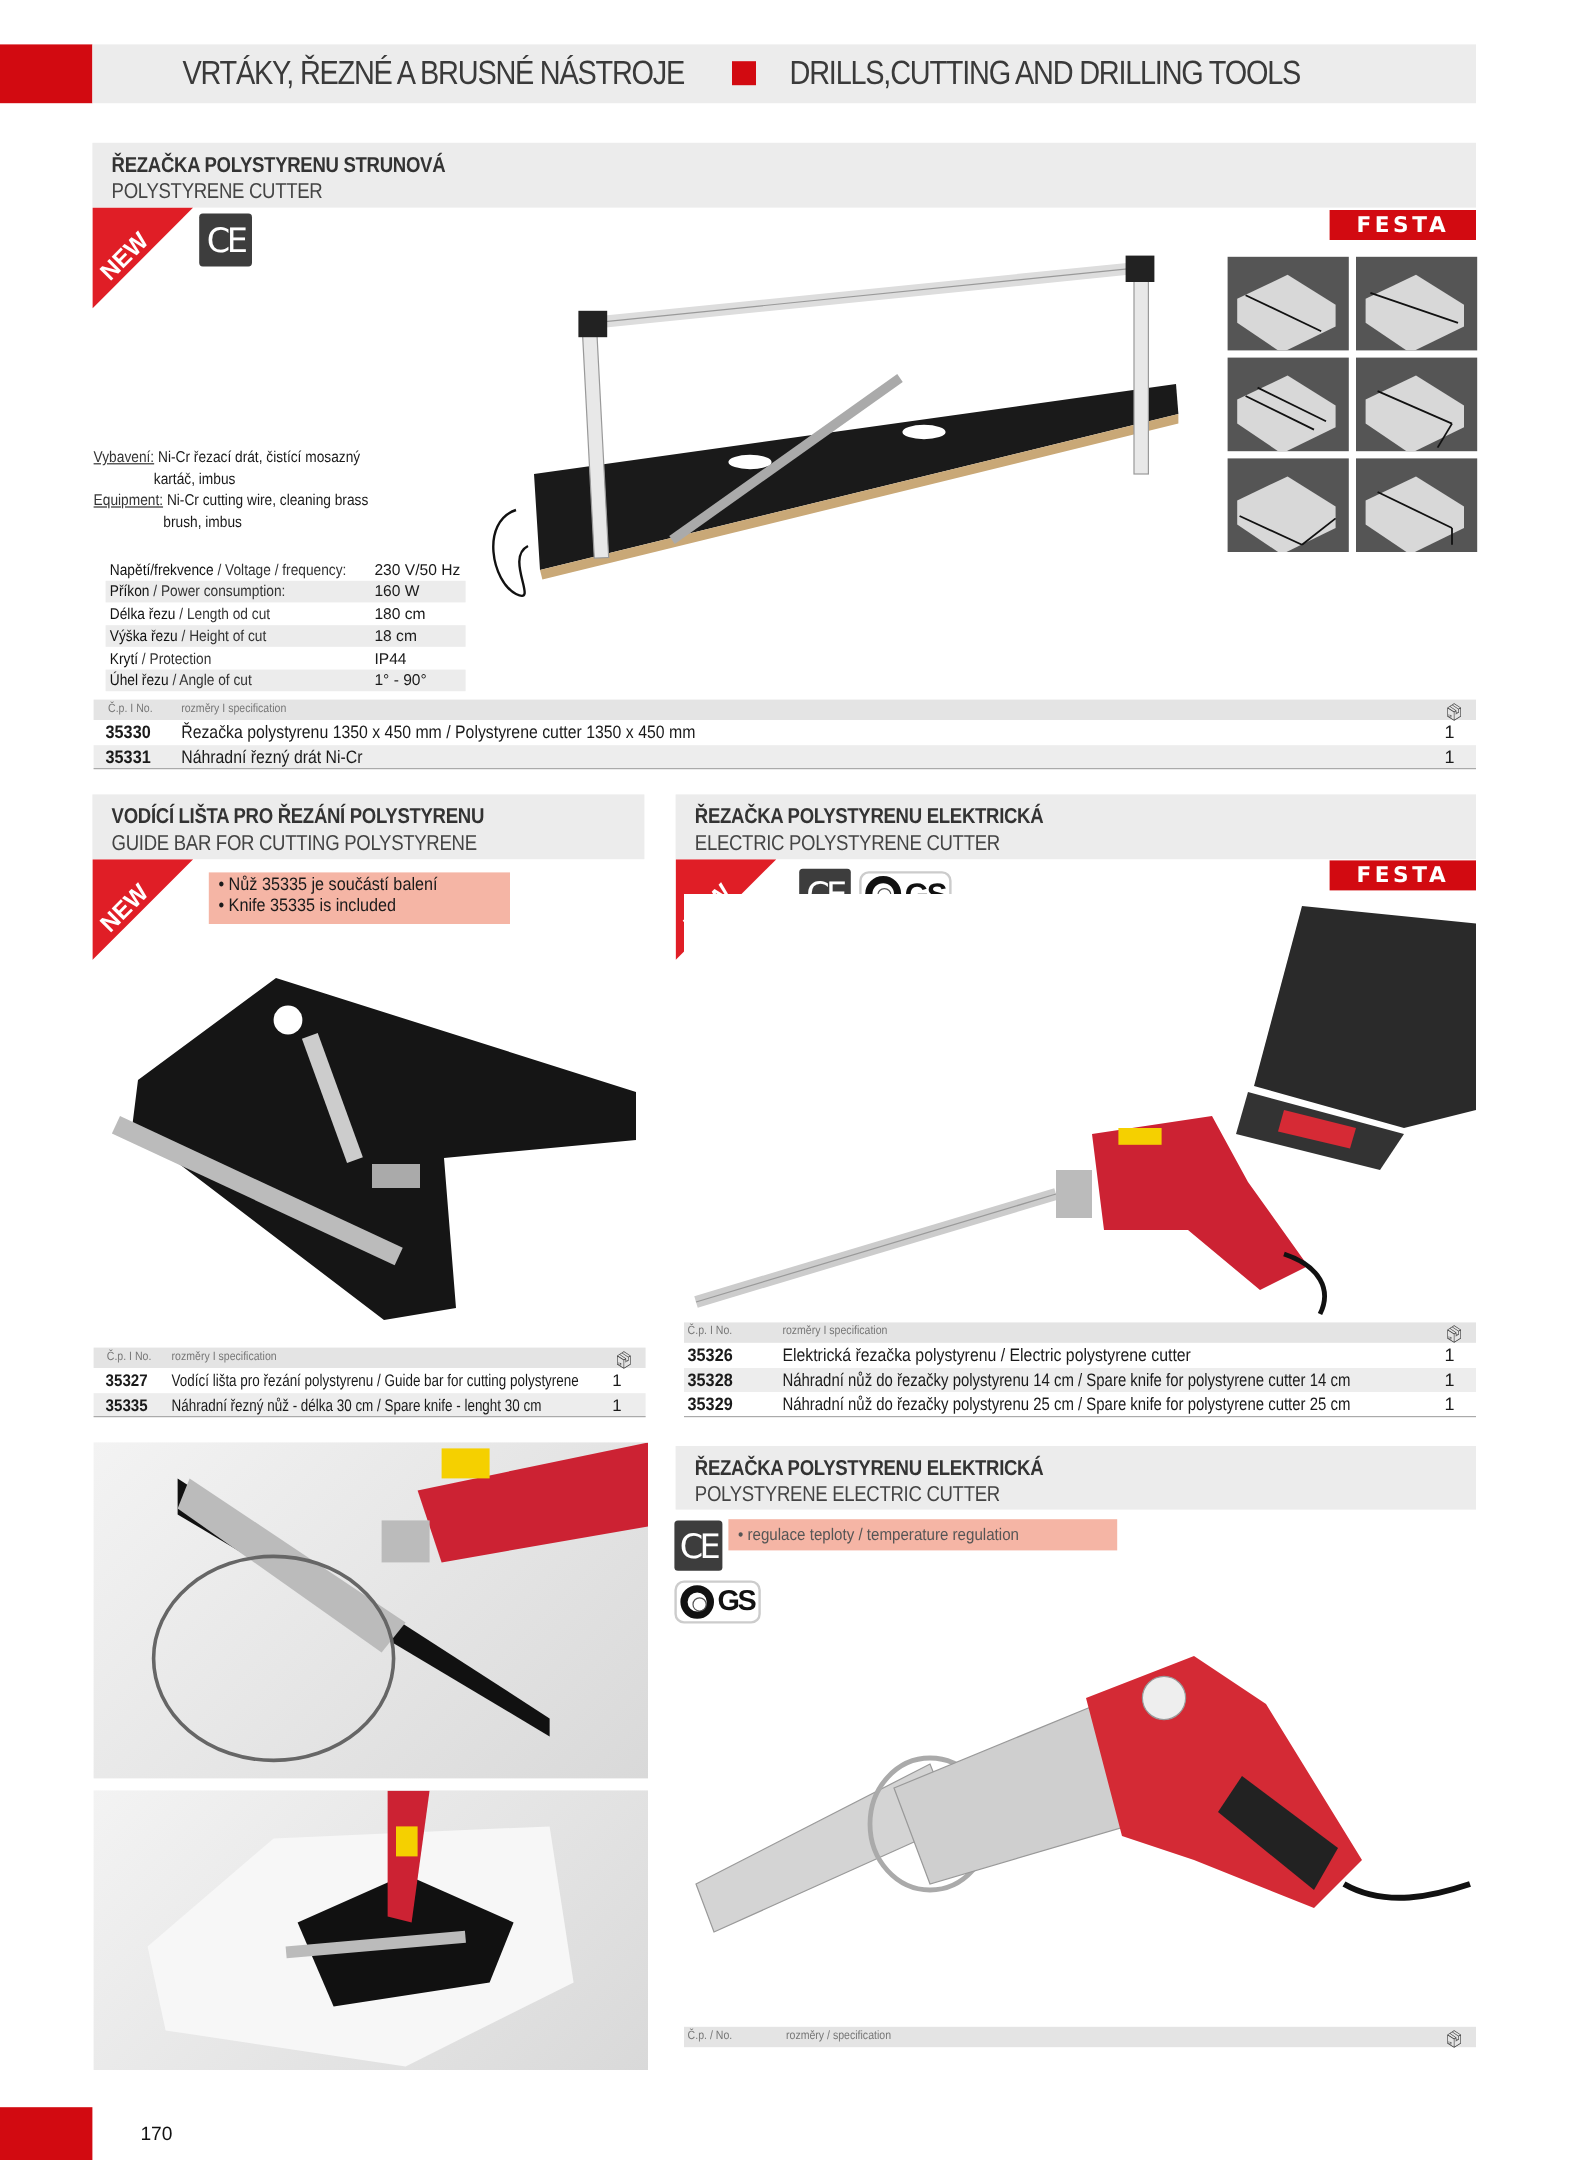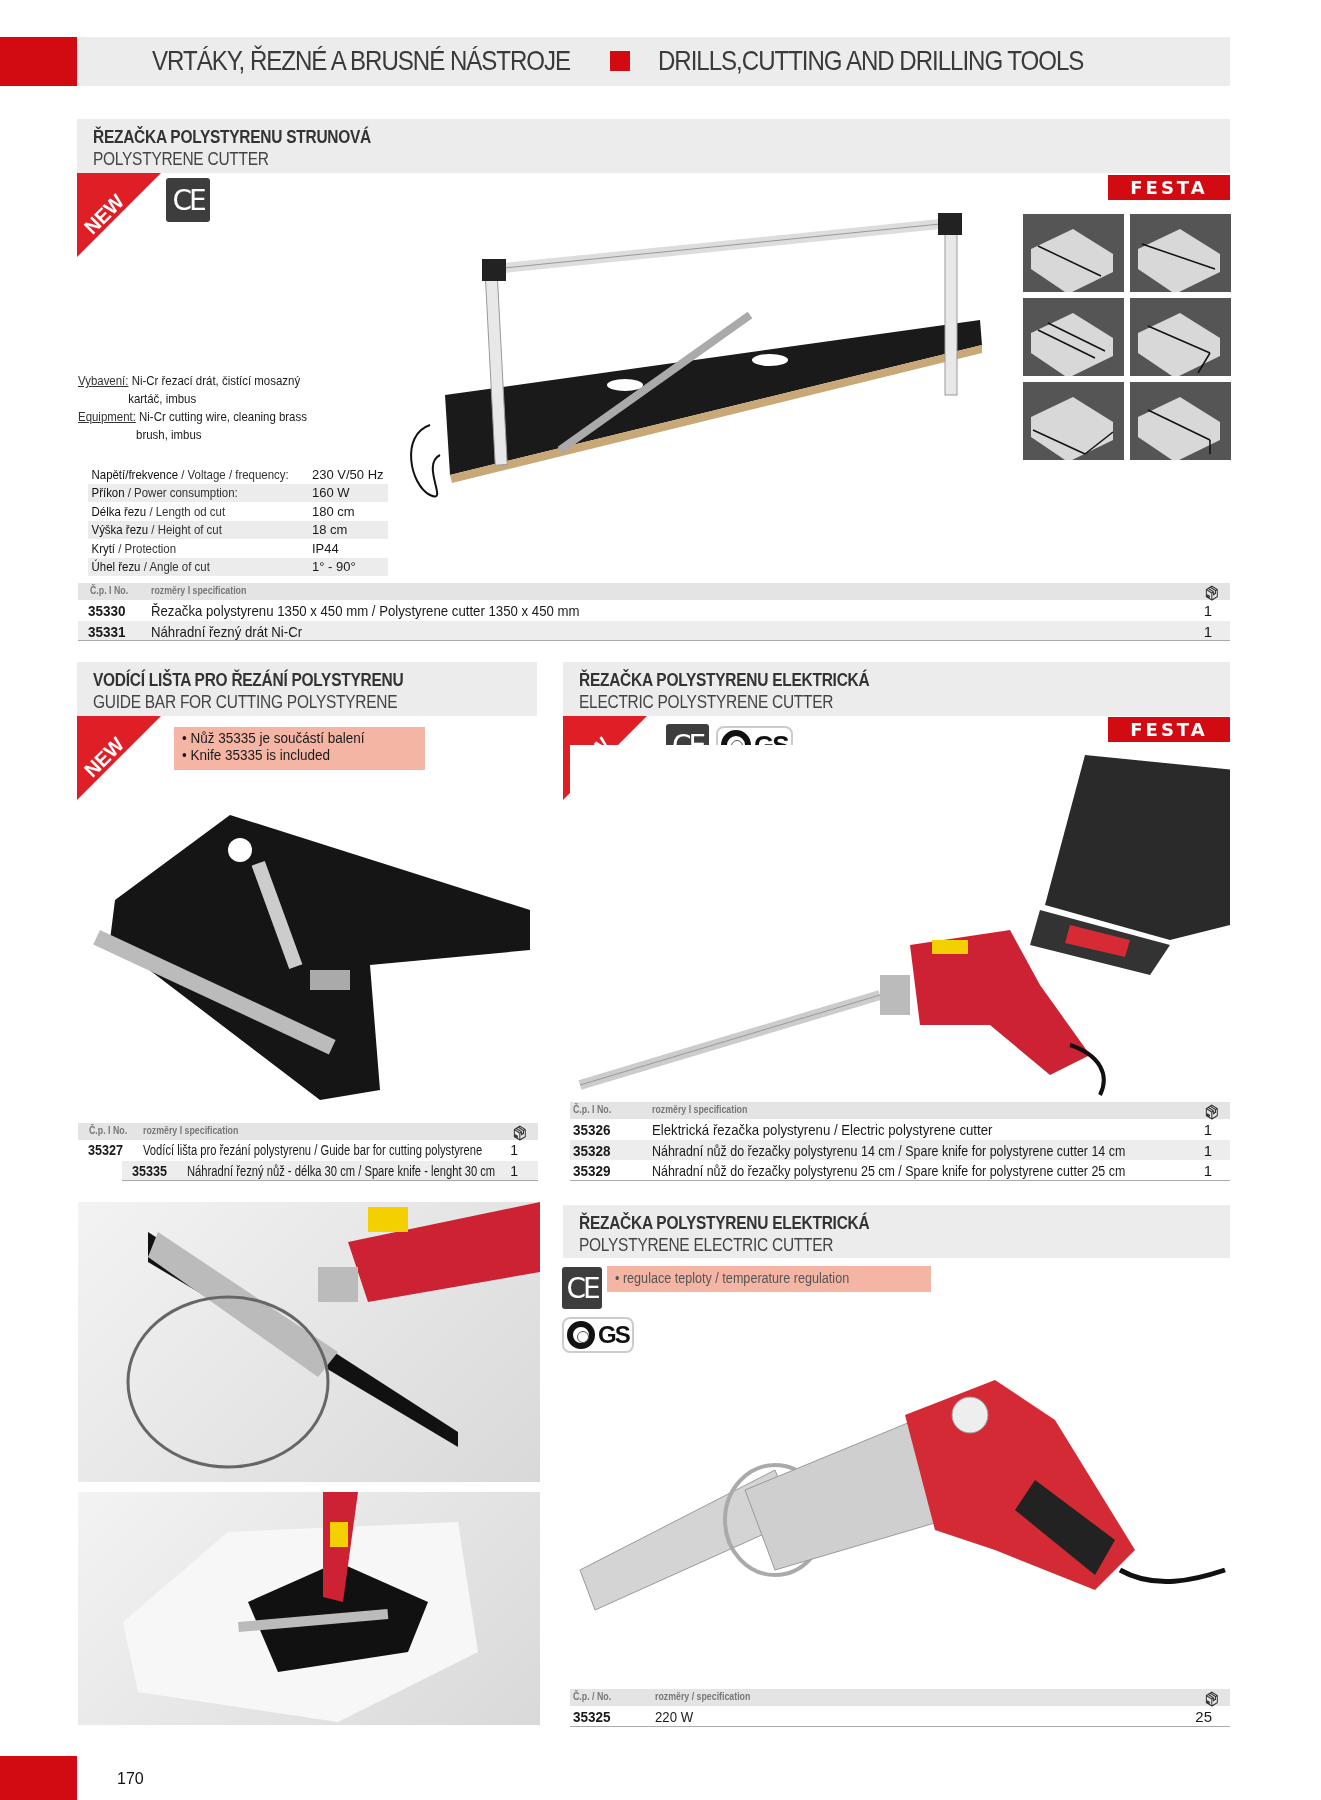--- a/index.html
+++ b/index.html
@@ -29,21 +29,21 @@
 
   .festa { background: #d20a11; color: #fff; font-weight: bold; font-size: 18px; letter-spacing: 3px; display: flex; align-items: center; justify-content: center; font-family: "DejaVu Sans", sans-serif; }
 
   .spec-table { font-size: 13px; }
   .spec-row { display: flex; height: 18.5px; align-items: center; }
   .spec-row.shade { background: #ececec; }
   .spec-row .k { transform: scaleX(0.88); transform-origin: left; white-space: nowrap; }
   .spec-row .k b { font-weight: normal; color: #111; }
   .spec-row .k span { color: #333; }
 
-  .prod-table .hdr { background: #e4e4e4; height: 17px; font-size: 10px; color: #777; position: relative; font-weight: bold; }
+  .prod-table .hdr { background: #e4e4e4; height: 17px; font-size: 10px; color: #777; position: relative; }
   .prod-table .hdr span { position: absolute; top: 2px; transform: scaleX(0.88); transform-origin: left; white-space: nowrap; }
   .prod-table .row { position: relative; height: 20.5px; font-size: 15px; }
   .prod-table .row.shade { background: #ededed; }
   .prod-table .row .no { position: absolute; left: 10px; top: 2px; font-weight: bold; transform: scaleX(0.9); transform-origin: left; }
   .prod-table .row .spec { position: absolute; top: 2px; transform: scaleX(0.88); transform-origin: left; white-space: nowrap; }
   .prod-table .row .qty { position: absolute; right: 18px; top: 2px; }
   .prod-table .bottom-line { border-bottom: 1.5px solid #aaa; }
   .pkg { position: absolute; top: 1px; font-size: 14px; color: #333; }
 
   .pink-note { background: #f5b5a5; font-size: 15px; padding: 2px 8px; }
@@ -209,21 +209,21 @@
   <div class="hdr">
     <span style="left:11px;">Č.p. I No.</span>
     <span style="left:65px;">rozměry I specification</span>
     <span class="pkg" style="right:8px;">📦︎</span>
   </div>
   <div class="row" style="font-size:14px;">
     <span class="no">35327</span>
     <span class="spec" style="left:65px;transform:scaleX(0.8);">Vodící lišta pro řezání polystyrenu / Guide bar for cutting polystyrene</span>
     <span class="qty" style="right:20px;">1</span>
   </div>
-  <div class="row shade bottom-line" style="font-size:14px;margin-left:44px;">
+  <div class="row shade bottom-line" style="font-size:14px;">
     <span class="no">35335</span>
     <span class="spec" style="left:65px;transform:scaleX(0.8);">Náhradní řezný nůž - délka 30 cm / Spare knife - lenght 30 cm</span>
     <span class="qty" style="right:20px;">1</span>
   </div>
 </div>
 
 <div class="abs sec-head" style="left:563px;top:662px;width:667px;height:54px;">
   <span class="cz">ŘEZAČKA POLYSTYRENU ELEKTRICKÁ</span>
   <span class="en">ELECTRIC POLYSTYRENE CUTTER</span>
 </div>
@@ -342,21 +342,16 @@
     <path d="M545,210 C580,230 620,220 650,210" stroke="#111" stroke-width="5" fill="none"></path>
   </svg>
 </div>
 
 <div class="abs prod-table" style="left:570px;top:1689px;width:660px;">
   <div class="hdr">
     <span style="left:3px;">Č.p. / No.</span>
     <span style="left:85px;">rozměry / specification</span>
     <span class="pkg" style="right:8px;">📦︎</span>
   </div>
-  <div class="row bottom-line">
-    <span class="no" style="left:3px;">35325</span>
-    <span class="spec" style="left:85px;">220 W</span>
-    <span class="qty">25</span>
-  </div>
 </div>
 
 <div class="abs footer-tab"></div>
 <div class="abs page-num">170</div>
 
 </body></html>

